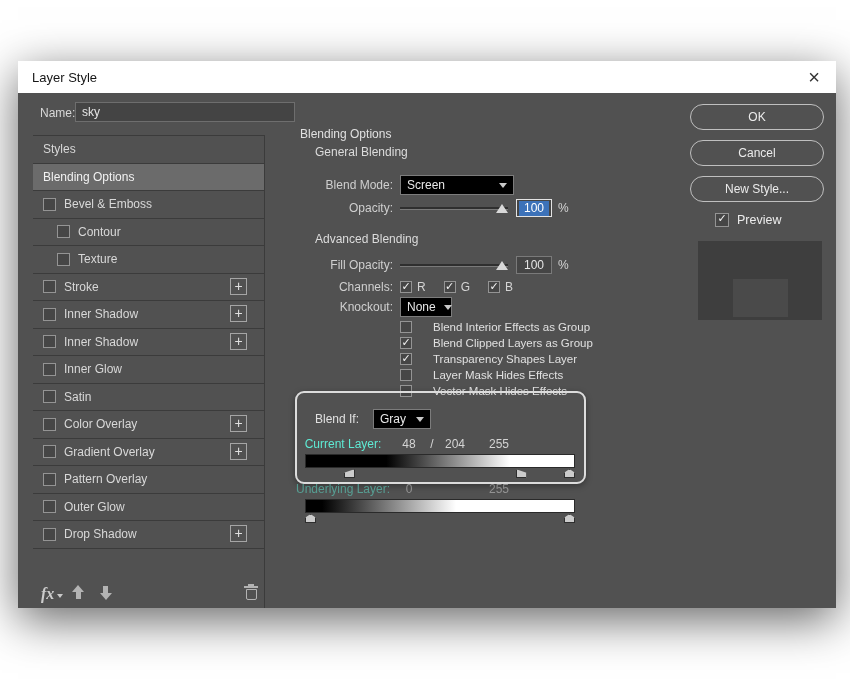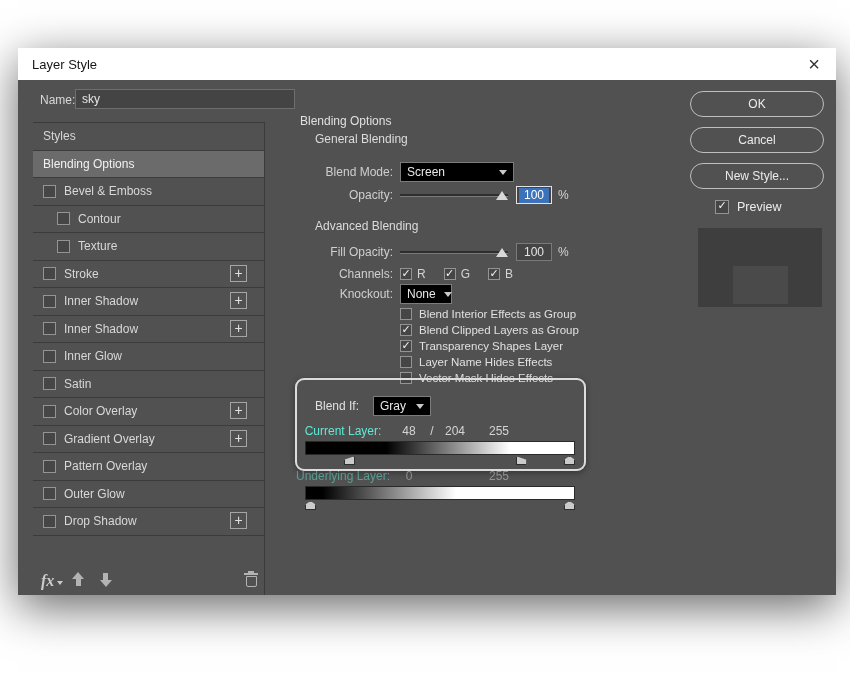--- a/index.html
+++ b/index.html
@@ -12,21 +12,21 @@
       radial-gradient(300px 120px at 45% 102%, #9385b4, rgba(90,70,120,0) 70%),
       radial-gradient(240px 110px at 76% 98%, #7purple 0,rgba(0,0,0,0)) ,
       radial-gradient(240px 110px at 76% 98%, #70619a, rgba(90,70,120,0) 72%),
       radial-gradient(340px 150px at 98% 90%, #5c4e7e, rgba(60,45,90,0) 78%),
       linear-gradient(180deg,#20112f 0%,#1b0e2b 8%,#2a1a40 50%,#473963 84%,#5b4d80 100%);
   }
   .stars{position:absolute;left:30px;top:12px;width:2px;height:2px;border-radius:50%;background:#fff;
     box-shadow:60px 8px #ffffffb0, 150px 22px #ffffff70, 520px 6px #ffffff80, 690px 14px #ffffff90, 760px 34px #ffffff60, 810px 9px #ffffff70, 15px 30px #ffffff60;}
 
   
-  .dialog{position:absolute;left:18px;top:48px;width:818px;height:547px;box-shadow:0 12px 44px rgba(0,0,0,.6);}
+  .dialog{position:absolute;left:18px;top:61px;width:818px;height:547px;box-shadow:0 12px 44px rgba(0,0,0,.6);}
   .titlebar{height:32px;background:#ffffff;display:flex;align-items:center;justify-content:space-between;padding:0 14px;box-sizing:border-box;}
   .title{font-size:13px;color:#161616;}
   .close{font-size:20px;color:#333;line-height:1;cursor:pointer;padding:0 2px;}
   .dlg-body{position:relative;height:515px;background:#515151;color:#d6d6d6;font-size:12px;}
 
   
   .name-label{position:absolute;left:22px;top:13px;color:#d8d8d8;}
   .name-input{position:absolute;left:57px;top:9px;width:220px;height:20px;background:#444444;border:1px solid #6e6e6e;color:#e6e6e6;font-size:12px;padding:0 6px;box-sizing:border-box;font-family:"Liberation Sans",sans-serif;}
 
   
@@ -73,21 +73,21 @@
   .slider{position:relative;width:108px;height:20px;margin-right:8px;cursor:pointer;}
   .slider::before{content:"";position:absolute;left:0;right:0;top:9px;height:2px;background:#2f2f2f;border-bottom:1px solid #7a7a7a;}
   .sl-handle{position:absolute;right:0;top:6px;width:0;height:0;border-left:6px solid transparent;border-right:6px solid transparent;border-bottom:9px solid #d8d8d8;}
   .val-box{width:36px;height:18px;background:#454545;border:1px solid #7a7a7a;box-sizing:border-box;display:inline-flex;align-items:center;justify-content:center;color:#e4e4e4;cursor:text;}
   .val-box.focused{border-color:#e3e3e3;}
   .sel-text{background:#3c72b9;color:#ffffff;padding:0 5px;line-height:15px;}
   .unit{margin-left:6px;}
   .channels-group{display:flex;align-items:center;gap:18px;}
   .ch{display:inline-flex;align-items:center;gap:5px;cursor:pointer;}
   .opts{margin:2px 0 0 100px;}
-  .opt{display:flex;align-items:center;gap:7px;height:16px;font-size:11.5px;color:#e0e0e0;cursor:pointer;}
+  .opt{display:flex;align-items:center;gap:21px;height:16px;font-size:11.5px;color:#e0e0e0;cursor:pointer;}
 
   
   .blendif{position:relative;width:291px;margin-left:-5px;margin-top:10px;}
   .ring{position:absolute;left:0;top:-18px;width:291px;height:93px;border:2px solid #dcdcdc;border-radius:9px;box-sizing:border-box;box-shadow:0 2px 6px rgba(0,0,0,.35);pointer-events:none;}
   .bi-row{display:flex;align-items:center;padding-left:20px;height:20px;}
   .bi-label{margin-right:14px;color:#e0e0e0;}
   .lay-row{display:flex;align-items:center;height:14px;margin-top:8px;}
   .lay-label{width:96px;text-align:center;flex:none;color:#5eead4;white-space:nowrap;}
   .v1,.v3{width:36px;text-align:center;flex:none;}
   .v2{width:10px;text-align:center;flex:none;}
@@ -281,21 +281,21 @@
             <div class="opt">
               <span class="cb sm checked"></span>
               <span>Blend Clipped Layers as Group</span>
             </div>
             <div class="opt">
               <span class="cb sm checked"></span>
               <span>Transparency Shapes Layer</span>
             </div>
             <div class="opt">
               <span class="cb sm"></span>
-              <span>Layer Name Hides Effects</span>
+              <span>Layer Mask Hides Effects</span>
             </div>
             <div class="opt">
               <span class="cb sm"></span>
               <span>Vector Mask Hides Effects</span>
             </div>
           </div>
 
         <div class="blendif">
           <div class="ring"></div>
 

